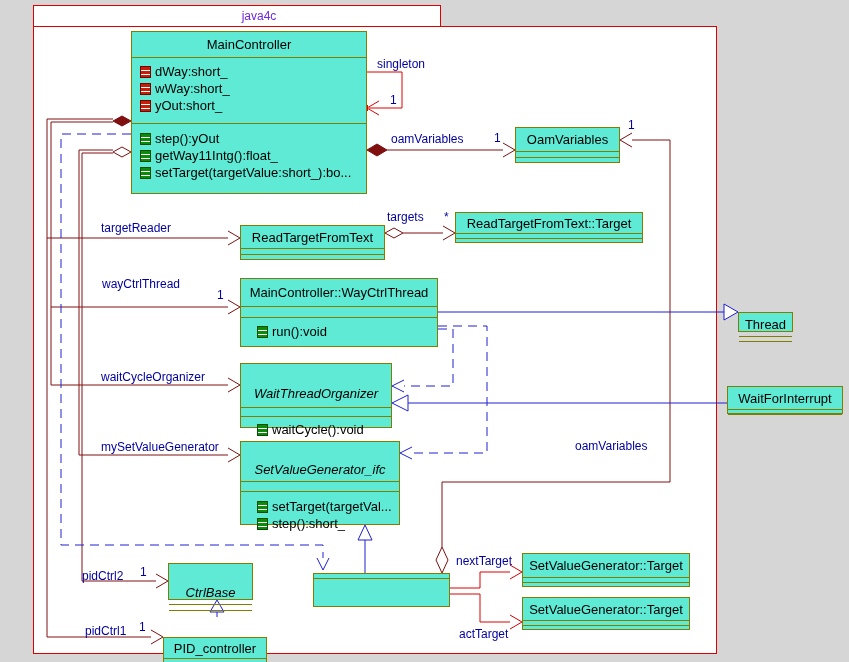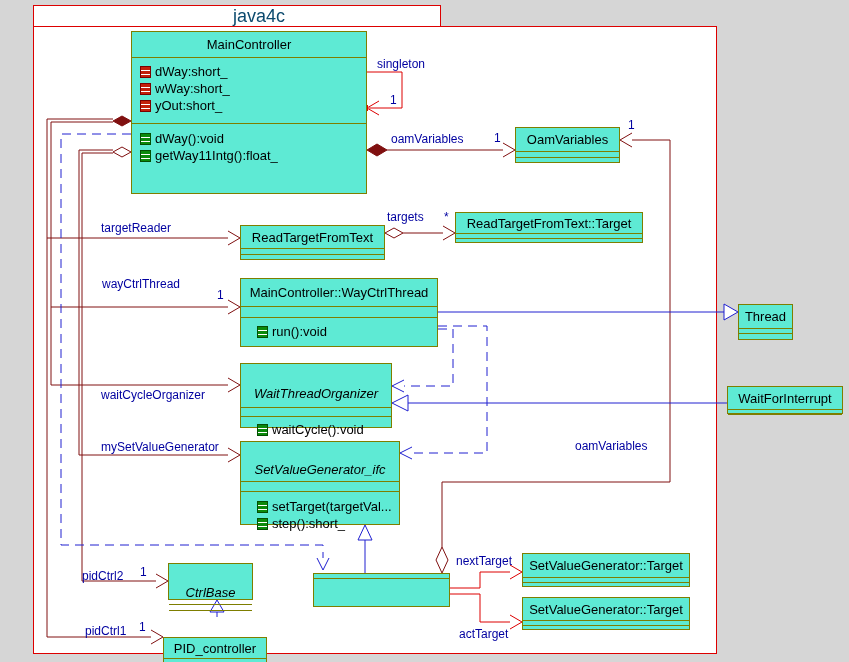--- a/index.html
+++ b/index.html
@@ -1,19 +1,19 @@
 <!DOCTYPE html>
 <html><head>
 <meta charset="utf-8">
 <style>
   html,body{margin:0;padding:0;}
   body{font-family:"Liberation Sans",sans-serif;}
   #canvas{position:relative;width:849px;height:662px;background:#d6d6d6;overflow:hidden;}
   #pkg-body{position:absolute;left:33px;top:26px;width:684px;height:628px;background:#ffffff;border:1px solid #dd0000;box-sizing:border-box;}
-  #pkg-tab{position:absolute;left:33px;top:5px;width:408px;height:22px;background:#ffffff;border:1px solid #dd0000;box-sizing:border-box;text-align:center;font-size:18px;color:#0c4a6e;line-height:20px;padding-left:44px;}
+  #pkg-tab{position:absolute;left:33px;top:5px;width:408px;height:22px;background:#ffffff;border:1px solid #dd0000;box-sizing:border-box;text-align:center;font-size:12px;color:#6d28d9;line-height:20px;padding-left:44px;}
   #wires{position:absolute;left:0;top:0;z-index:2;}
   .cls{position:absolute;background:#5eead4;border:1px solid #7e7e00;box-sizing:border-box;z-index:3;font-size:13px;color:#000;}
   .cls-name{border-bottom:1px solid #7e7e00;text-align:center;display:flex;align-items:center;justify-content:center;box-sizing:border-box;white-space:nowrap;overflow:hidden;}
   .cls-name.it{font-style:italic;margin-top:16px;}
   .cmp{border-bottom:1px solid #7e7e00;box-sizing:border-box;overflow:hidden;}
   .cmp:last-child{border-bottom:none;}
   .row{display:flex;align-items:center;height:17px;white-space:nowrap;}
   .ic{display:inline-block;width:11px;height:12px;margin:0 4px 0 0;box-sizing:border-box;flex:0 0 auto;}
   .ic.attr{border:1px solid #7b0000;background:linear-gradient(to bottom,#c3200a 0 3px,#ffffff 3px 4px,#c3200a 4px 7px,#ffffff 7px 8px,#c3200a 8px 12px);}
   .ic.meth{border:1px solid #044f04;background:linear-gradient(to bottom,#0b8a0b 0 3px,#ffffff 3px 4px,#0b8a0b 4px 7px,#ffffff 7px 8px,#0b8a0b 8px 12px);}
@@ -124,25 +124,29 @@
           <span>wWay:short_</span>
         </div>
       <div class="row">
           <span class="ic attr"></span>
           <span>yOut:short_</span>
         </div>
     </div>
     <div class="cmp" style="height:69px;padding:6px 0 0 8px">
       <div class="row">
           <span class="ic meth"></span>
-          <span>dWay():void</span>
+          <span>step():yOut</span>
         </div>
       <div class="row">
           <span class="ic meth"></span>
           <span>getWay11Intg():float_</span>
+        </div>
+      <div class="row">
+          <span class="ic meth"></span>
+          <span>setTarget(targetValue:short_):bo...</span>
         </div>
     </div>
   </div>
 
   <div class="cls" style="left:515px;top:127px;width:105px;height:36px">
     <div class="cls-name" style="height:24px">OamVariables</div>
     <div class="cmp" style="height:6px"></div>
     <div class="cmp" style="height:4px"></div>
   </div>
 
@@ -162,21 +166,21 @@
     <div class="cls-name" style="height:28px">MainController::WayCtrlThread</div>
     <div class="cmp" style="height:11px"></div>
     <div class="cmp" style="height:28px;padding:5px 0 0 16px">
       <div class="row">
           <span class="ic meth"></span>
           <span>run():void</span>
         </div>
     </div>
   </div>
 
-  <div class="cls" style="left:738px;top:304px;width:55px;height:36px">
+  <div class="cls" style="left:738px;top:312px;width:55px;height:20px">
     <div class="cls-name" style="height:24px">Thread</div>
     <div class="cmp" style="height:5px"></div>
     <div class="cmp" style="height:5px"></div>
   </div>
 
   <div class="cls" style="left:240px;top:363px;width:152px;height:65px">
     <div class="cls-name it" style="height:28px">WaitThreadOrganizer</div>
     <div class="cmp" style="height:9px"></div>
     <div class="cmp" style="height:26px;padding:4px 0 0 16px">
       <div class="row">
@@ -239,21 +243,21 @@
   <div class="lbl" style="left:377px;top:57px">singleton</div>
   <div class="lbl" style="left:390px;top:93px">1</div>
   <div class="lbl" style="left:391px;top:132px">oamVariables</div>
   <div class="lbl" style="left:494px;top:131px">1</div>
   <div class="lbl" style="left:628px;top:118px">1</div>
   <div class="lbl" style="left:101px;top:221px">targetReader</div>
   <div class="lbl" style="left:387px;top:210px">targets</div>
   <div class="lbl" style="left:444px;top:210px">*</div>
   <div class="lbl" style="left:102px;top:277px">wayCtrlThread</div>
   <div class="lbl" style="left:217px;top:288px">1</div>
-  <div class="lbl" style="left:101px;top:388px">waitCycleOrganizer</div>
+  <div class="lbl" style="left:101px;top:370px">waitCycleOrganizer</div>
   <div class="lbl" style="left:101px;top:440px">mySetValueGenerator</div>
   <div class="lbl" style="left:575px;top:439px">oamVariables</div>
   <div class="lbl" style="left:456px;top:554px">nextTarget</div>
   <div class="lbl" style="left:459px;top:627px">actTarget</div>
   <div class="lbl" style="left:82px;top:569px">pidCtrl2</div>
   <div class="lbl" style="left:140px;top:565px">1</div>
   <div class="lbl" style="left:85px;top:624px">pidCtrl1</div>
   <div class="lbl" style="left:139px;top:620px">1</div>
 
 </div>

